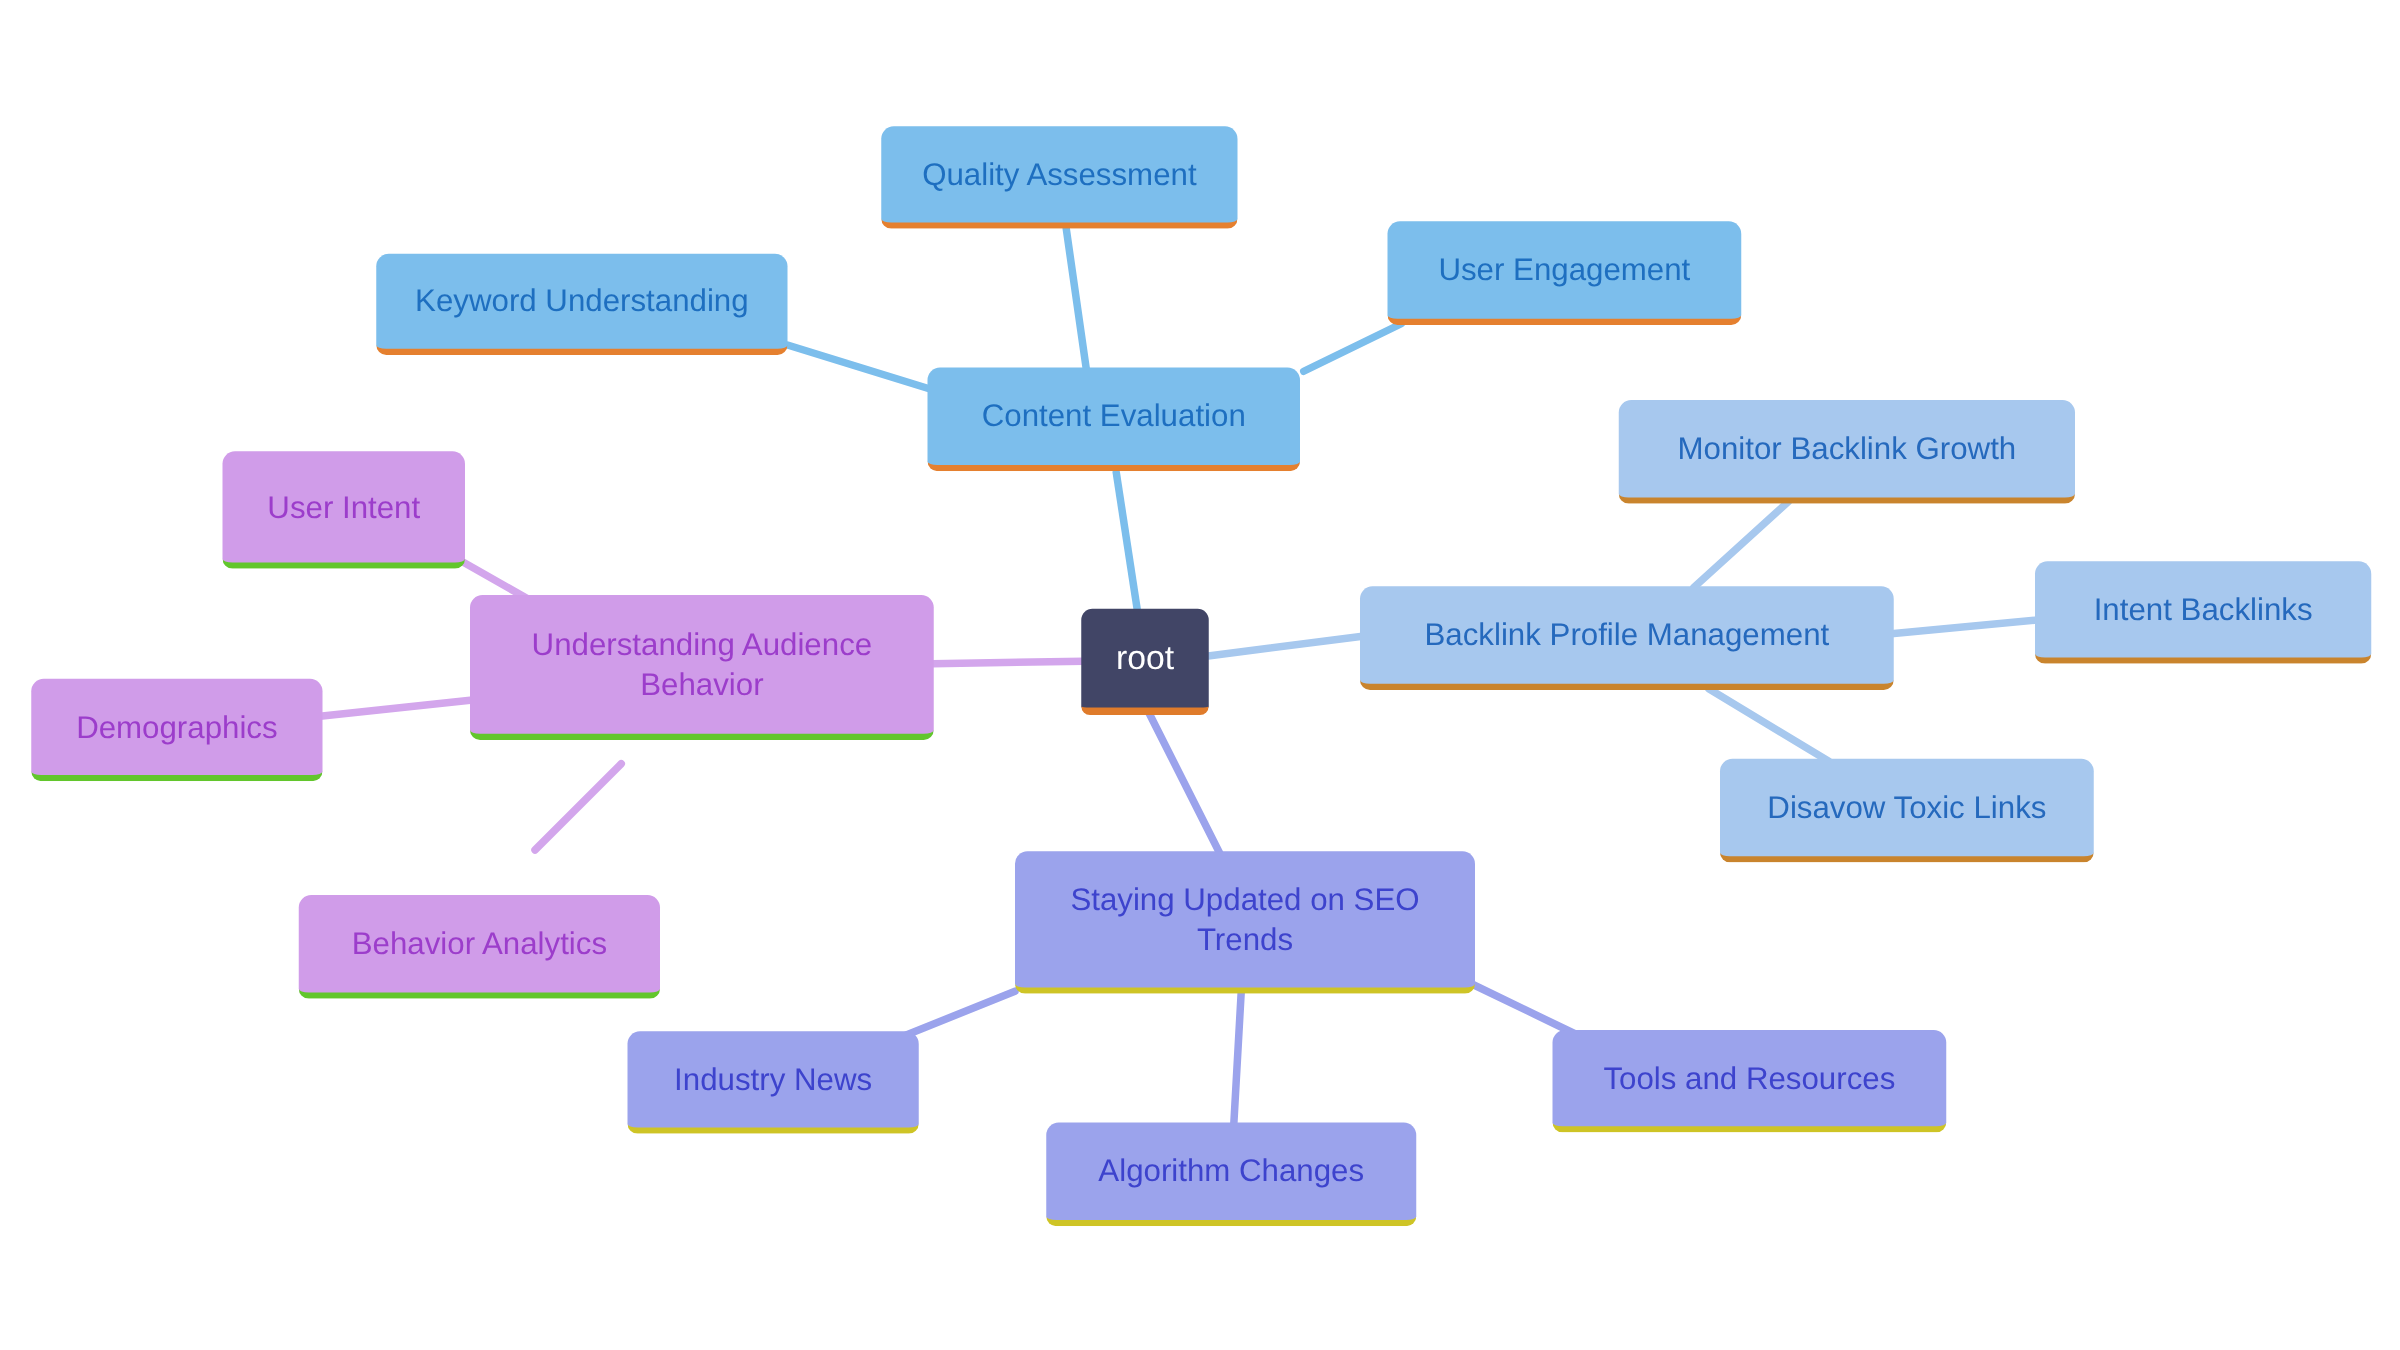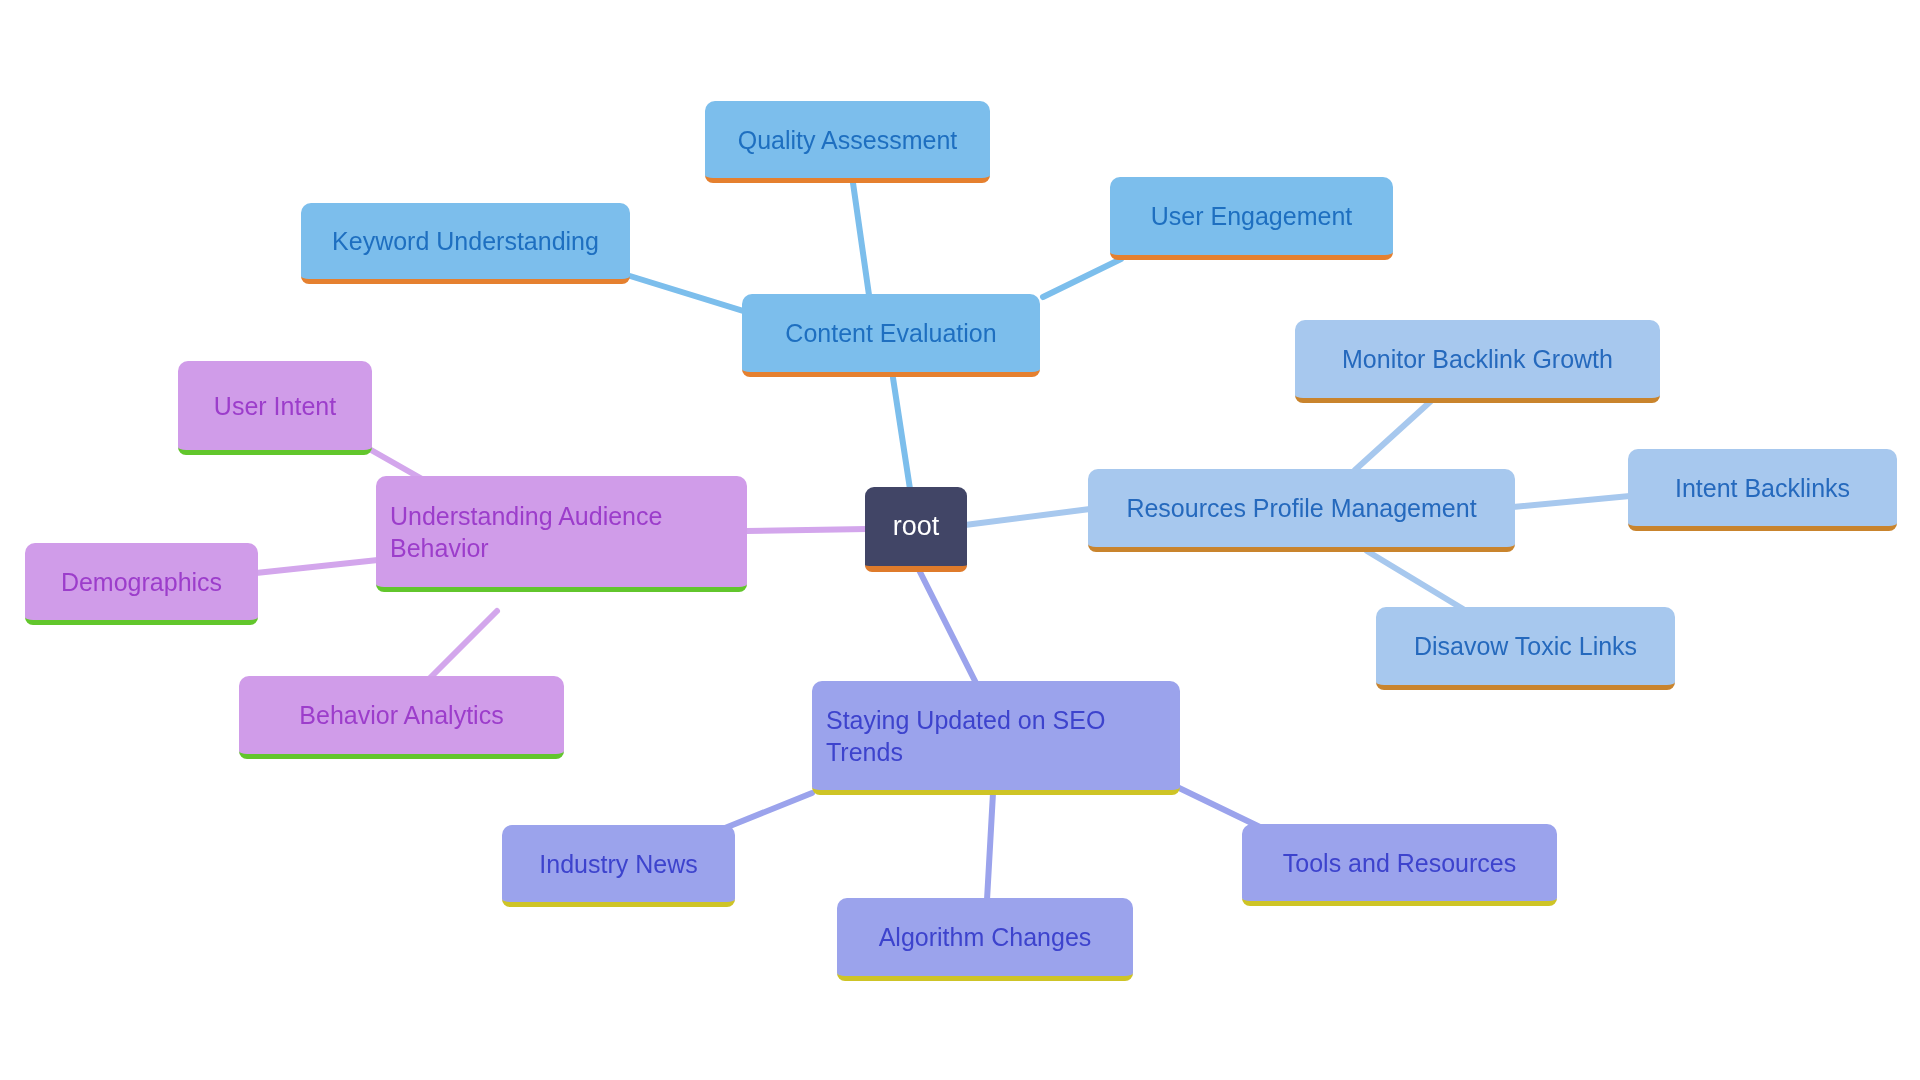--- a/index.html
+++ b/index.html
@@ -9,21 +9,21 @@
     background:#ffffff;
     overflow:hidden;
     font-family:"Liberation Sans", sans-serif;
   }
   .edges{position:absolute;left:0;top:0;width:1920px;height:1080px;}
   .edges line{stroke-width:6;stroke-linecap:round;}
   .node{
     position:absolute;
     box-sizing:border-box;
     display:flex;align-items:center;justify-content:center;
-    text-align:left;
+    text-align:center;
     background:var(--bg,#ccc);
     color:var(--fg,#333);
     border-bottom:5px solid var(--underline,#999);
     border-radius:10px 10px 8px 8px;
     font-size:25px;
     line-height:1.28;
     padding:0 14px;
   }
   .root-node{
     border-bottom-width:6px;
@@ -70,42 +70,42 @@
     <span>Quality Assessment</span>
   </div>
   <div class="node" style="left: 301px; top: 203px; width: 329px; height: 81px; --bg: #7cbeec; --fg: #1e6fc0; --underline: #e5802f;">
     <span>Keyword Understanding</span>
   </div>
   <div class="node" style="left: 1110px; top: 177px; width: 283px; height: 83px; --bg: #7cbeec; --fg: #1e6fc0; --underline: #e5802f;">
     <span>User Engagement</span>
   </div>
 
   <div class="node" style="left: 1088px; top: 469px; width: 427px; height: 83px; --bg: #a7c8ee; --fg: #2569bd; --underline: #c9842d;">
-    <span>Resources Profile Management</span>
+    <span>Backlink Profile Management</span>
   </div>
   <div class="node" style="left: 1295px; top: 320px; width: 365px; height: 83px; --bg: #a7c8ee; --fg: #2569bd; --underline: #c9842d;">
     <span>Monitor Backlink Growth</span>
   </div>
   <div class="node" style="left: 1628px; top: 449px; width: 269px; height: 82px; --bg: #a7c8ee; --fg: #2569bd; --underline: #c9842d;">
     <span>Intent Backlinks</span>
   </div>
   <div class="node" style="left: 1376px; top: 607px; width: 299px; height: 83px; --bg: #a7c8ee; --fg: #2569bd; --underline: #c9842d;">
     <span>Disavow Toxic Links</span>
   </div>
 
   <div class="node" style="left: 376px; top: 476px; width: 371px; height: 116px; --bg: #d09ce9; --fg: #9c3dcb; --underline: #62c62c;">
     <span>Understanding Audience Behavior</span>
   </div>
   <div class="node" style="left: 178px; top: 361px; width: 194px; height: 94px; --bg: #d09ce9; --fg: #9c3dcb; --underline: #62c62c;">
     <span>User Intent</span>
   </div>
   <div class="node" style="left: 25px; top: 543px; width: 233px; height: 82px; --bg: #d09ce9; --fg: #9c3dcb; --underline: #62c62c;">
     <span>Demographics</span>
   </div>
-  <div class="node" style="left: 239px; top: 676px; width: 325px; height: 83px; --bg: #d09ce9; --fg: #9c3dcb; --underline: #62c62c;">
+  <div class="node" style="left: 239px; top: 716px; width: 289px; height: 83px; --bg: #d09ce9; --fg: #9c3dcb; --underline: #62c62c;">
     <span>Behavior Analytics</span>
   </div>
 
   <div class="node" style="left: 812px; top: 681px; width: 368px; height: 114px; --bg: #9ba3ec; --fg: #3d43cd; --underline: #cec426;">
     <span>Staying Updated on SEO Trends</span>
   </div>
   <div class="node" style="left: 502px; top: 825px; width: 233px; height: 82px; --bg: #9ba3ec; --fg: #3d43cd; --underline: #cec426;">
     <span>Industry News</span>
   </div>
   <div class="node" style="left: 837px; top: 898px; width: 296px; height: 83px; --bg: #9ba3ec; --fg: #3d43cd; --underline: #cec426;">

